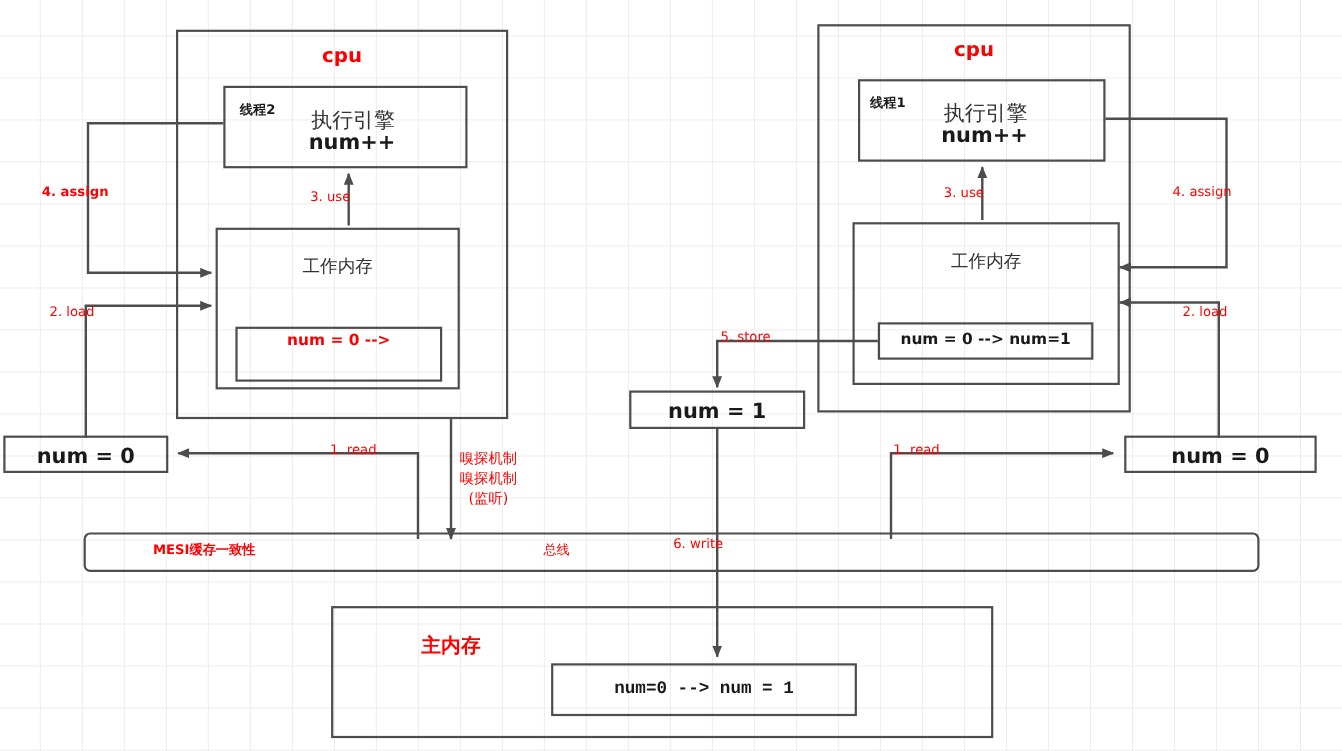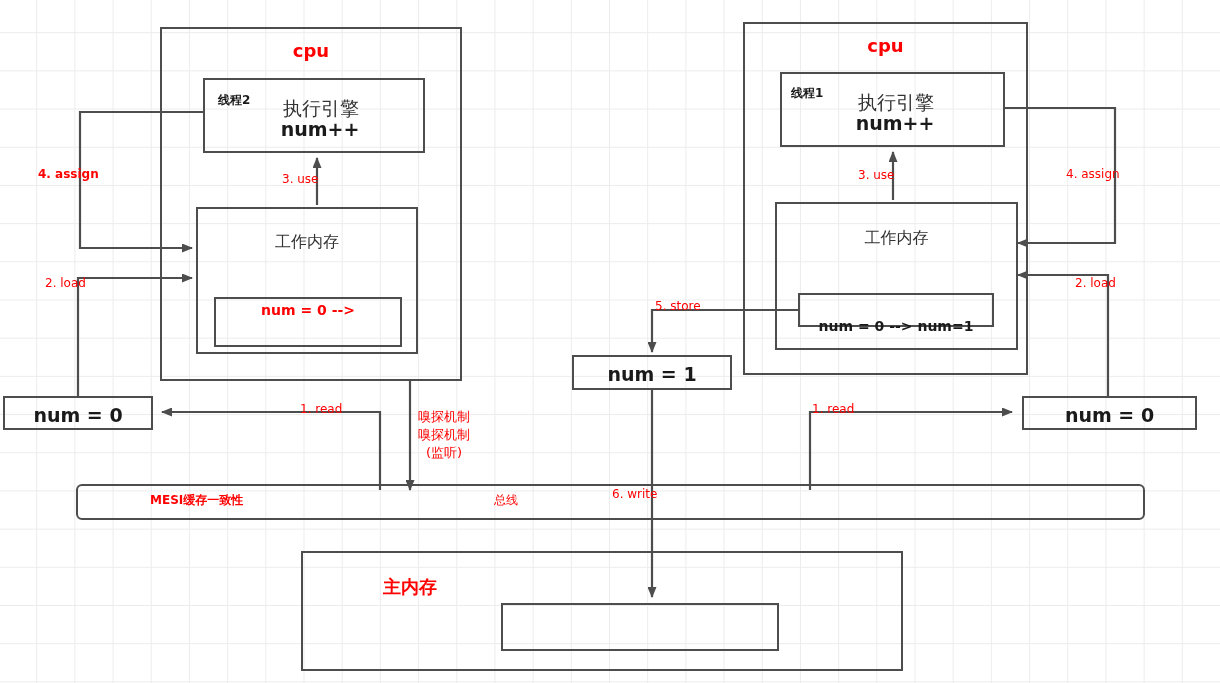--- a/index.html
+++ b/index.html
@@ -109,38 +109,39 @@
   <div class="box" style="left:780px;top:72px;width:225px;height:75px;"></div>
   <div class="lbl f17 blk-b" style="left:791px;top:85px;text-align:right;">线程1</div>
   <div class="lbl f15 blk" style="left:858px;top:90px;">执行引擎</div>
   <div class="lbl f15 blk-b ctr" style="left:840px;top:112px;width:110px;">num++</div>
 
   <div class="lbl f17 red" style="left:858px;top:168px;">3. use</div>
 
   <div class="box" style="left:775px;top:202px;width:243px;height:148px;"></div>
   <div class="lbl f16 blk ctr" style="left:775px;top:228px;width:243px;">工作内存</div>
   <div class="box" style="left:798px;top:293px;width:196px;height:34px;"></div>
-  <div class="lbl f14 blk-b ctr" style="left:798px;top:301px;width:196px;margin-top:17px;">num = 0 --&gt; num=1</div>
+  <div class="lbl f14 blk-b ctr" style="left:798px;top:301px;width:196px;">num = 0 --&gt; num=1</div>
 
   <div class="lbl f17 red" style="left:1066px;top:167px;">4. assign</div>
   <div class="lbl f17 red" style="left:1075px;top:276px;">2. load</div>
 
   <div class="box" style="left:1022px;top:396px;width:175px;height:34px;"></div>
   <div class="lbl f15 blk-b ctr" style="left:1022px;top:404px;width:175px;">num = 0</div>
 
   <div class="lbl f17 red" style="left:812px;top:402px;">1. read</div>
 
   <div class="lbl f17 red" style="left:655px;top:299px;">5. store</div>
 
   <div class="box" style="left:572px;top:355px;width:160px;height:35px;"></div>
   <div class="lbl f15 blk-b ctr" style="left:572px;top:363px;width:160px;">num = 1</div>
 
   <div class="lbl f17 red" style="left:612px;top:487px;">6. write</div>
 
   <div style="position:absolute;left:76px;top:484px;width:1069px;height:36px;border:2px solid #4d4d4d;border-radius:6px;box-sizing:border-box;background:transparent;"></div>
-  <div class="lbl f17 red-b" style="left:150px;top:492px;">MESI缓存一致性</div>
+  <div class="lbl f17 red-b" style="left:139px;top:492px;">MESI缓存一致性</div>
   <div class="lbl f17 red" style="left:494px;top:492px;">总线</div>
 
   <div class="box" style="left:301px;top:551px;width:602px;height:120px;"></div>
   <div class="lbl f18 red-b" style="left:383px;top:575px;">主内存</div>
   <div class="box" style="left:501px;top:603px;width:278px;height:48px;"></div>
+  <div class="lbl f16 blk-b ctr" style="left:501px;top:617px;width:278px;">num=0  --&gt; num = 1</div>
 
 </div>
 
 </body></html>

